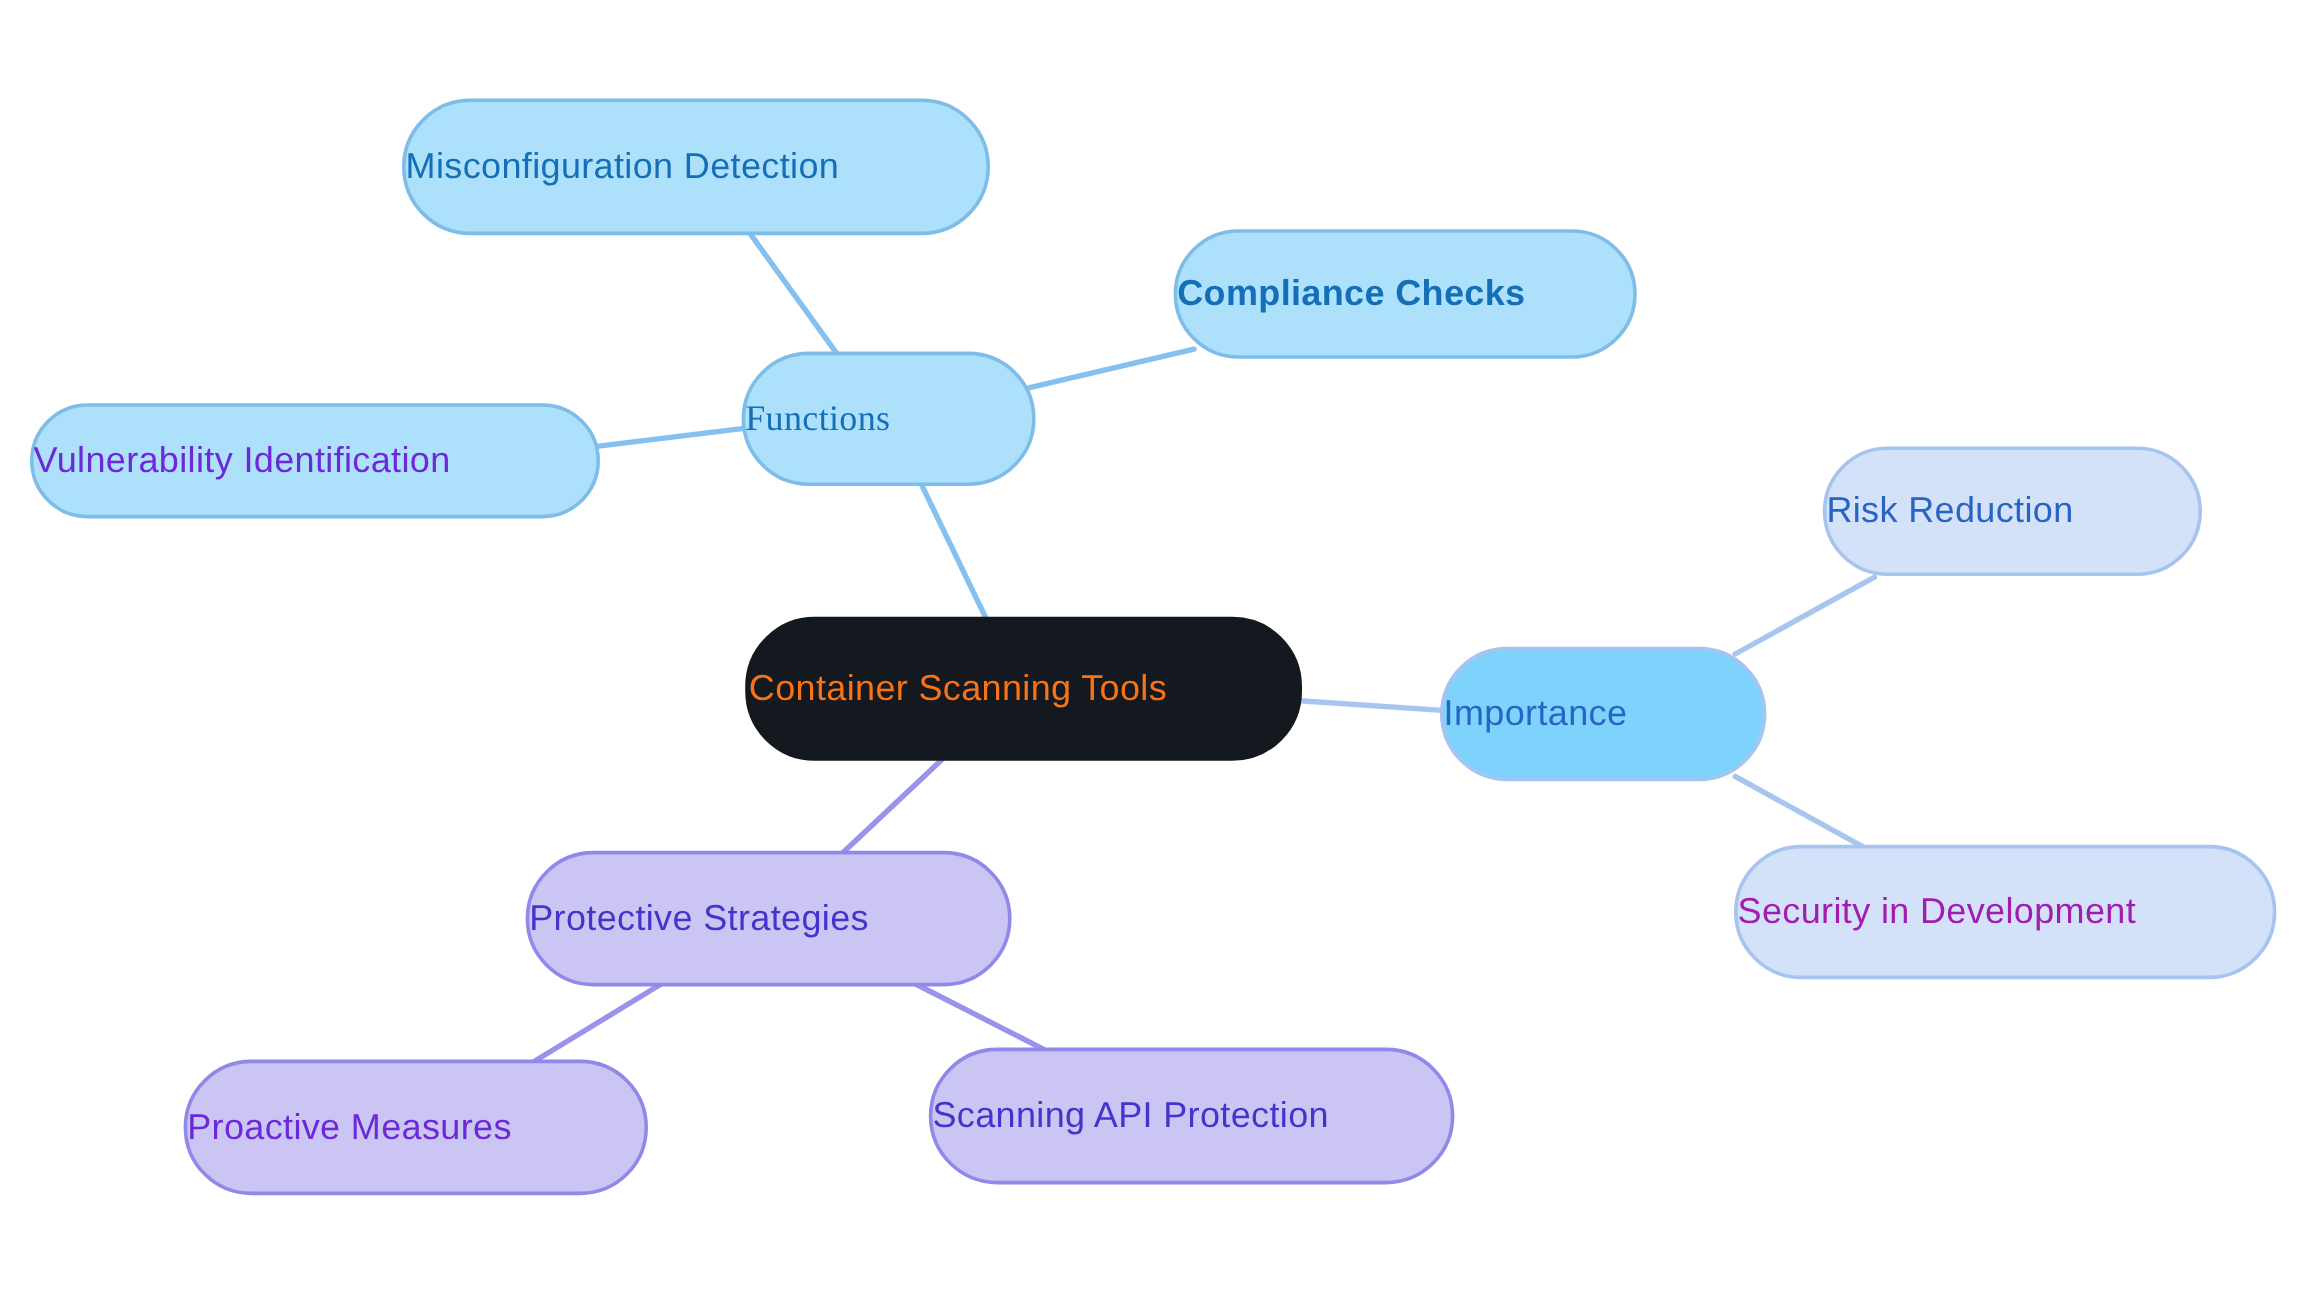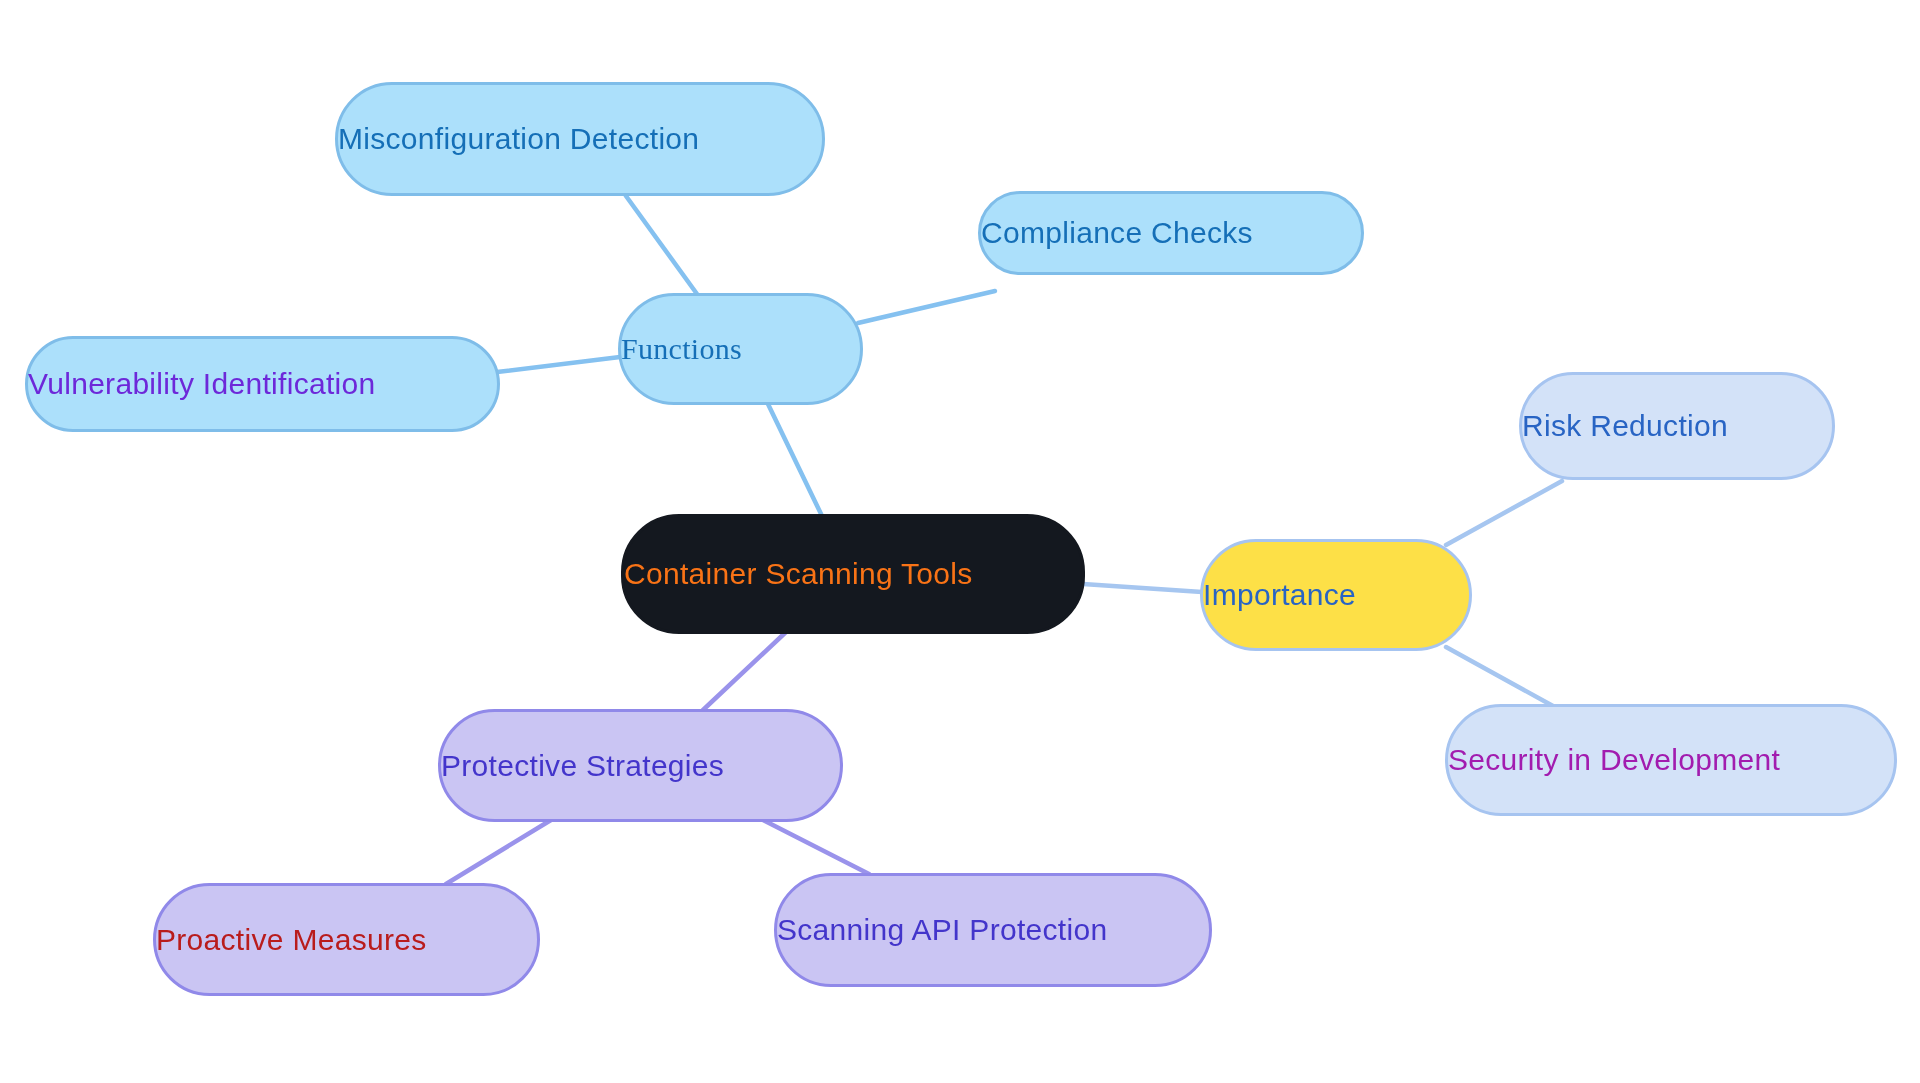--- a/index.html
+++ b/index.html
@@ -64,45 +64,45 @@
   </div>
 
   <div class="node" style="left: 618px; top: 293px; width: 245px; height: 112px; background: rgb(172, 224, 251); border-color: rgb(127, 189, 233); color: rgb(21, 111, 183); font-family: Liberation Serif, serif;">
     <span class="node-label">Functions</span>
   </div>
 
   <div class="node" style="left: 335px; top: 82px; width: 490px; height: 114px; background: rgb(172, 224, 251); border-color: rgb(127, 189, 233); color: rgb(21, 111, 183);">
     <span class="node-label">Misconfiguration Detection</span>
   </div>
 
-  <div class="node" style="left: 978px; top: 191px; width: 386px; height: 84px; background: rgb(172, 224, 251); border-color: rgb(127, 189, 233); color: rgb(21, 111, 183);">
+  <div class="node" style="left: 978px; top: 191px; width: 386px; height: 108px; background: rgb(172, 224, 251); border-color: rgb(127, 189, 233); color: rgb(21, 111, 183); font-weight: bold;">
     <span class="node-label">Compliance Checks</span>
   </div>
 
   <div class="node" style="left: 25px; top: 336px; width: 475px; height: 96px; background: rgb(172, 224, 251); border-color: rgb(127, 189, 233); color: #6d28d9;">
     <span class="node-label">Vulnerability Identification</span>
   </div>
 
-  <div class="node" style="left: 1200px; top: 539px; width: 272px; height: 112px; background: #fde047; border-color: rgb(166, 196, 240); color: rgb(40, 100, 196);">
+  <div class="node" style="left: 1200px; top: 539px; width: 272px; height: 112px; background: #7dd3fc; border-color: rgb(166, 196, 240); color: rgb(40, 100, 196);">
     <span class="node-label">Importance</span>
   </div>
 
   <div class="node" style="left: 1519px; top: 372px; width: 316px; height: 108px; background: rgb(211, 226, 248); border-color: rgb(166, 196, 240); color: rgb(40, 100, 196);">
     <span class="node-label">Risk Reduction</span>
   </div>
 
   <div class="node" style="left: 1445px; top: 704px; width: 452px; height: 112px; background: rgb(211, 226, 248); border-color: rgb(166, 196, 240); color: #a21caf;">
     <span class="node-label">Security in Development</span>
   </div>
 
   <div class="node" style="left: 438px; top: 709px; width: 405px; height: 113px; background: rgb(202, 197, 243); border-color: rgb(144, 137, 233); color: rgb(67, 53, 203);">
     <span class="node-label">Protective Strategies</span>
   </div>
 
-  <div class="node" style="left: 153px; top: 883px; width: 387px; height: 113px; background: rgb(202, 197, 243); border-color: rgb(144, 137, 233); color: #b91c1c;">
+  <div class="node" style="left: 153px; top: 883px; width: 387px; height: 113px; background: rgb(202, 197, 243); border-color: rgb(144, 137, 233); color: #6d28d9;">
     <span class="node-label">Proactive Measures</span>
   </div>
 
   <div class="node" style="left: 774px; top: 873px; width: 438px; height: 114px; background: rgb(202, 197, 243); border-color: rgb(144, 137, 233); color: rgb(67, 53, 203);">
     <span class="node-label">Scanning API Protection</span>
   </div>
 
 </div>
 
 </body></html>

